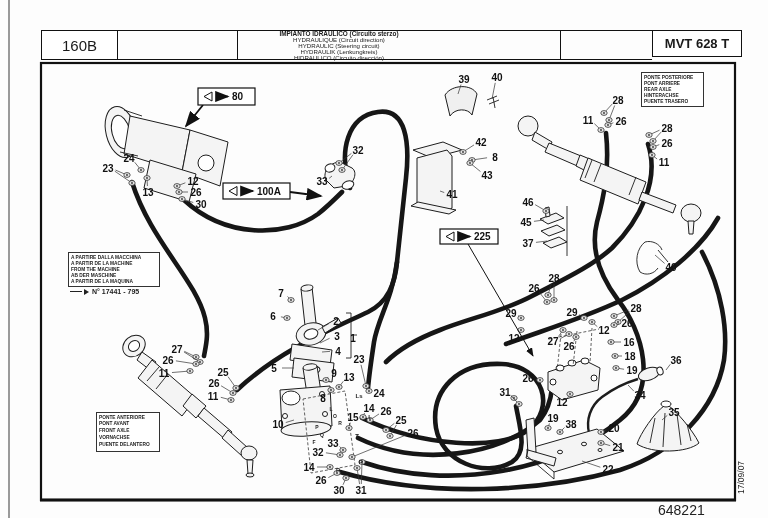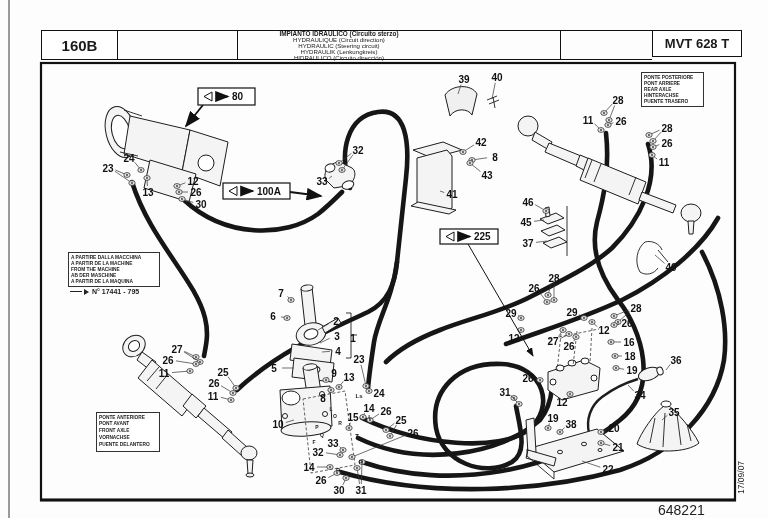--- a/index.html
+++ b/index.html
@@ -2,21 +2,21 @@
 <html><head>
 <meta charset="utf-8">
 <style>
   html,body{margin:0;padding:0;background:#fff;}
   .page{position:relative;width:768px;height:518px;background:#fdfdfd;overflow:hidden;
         font-family:"Liberation Sans",sans-serif;color:#1a1a1a;}
   .scan-edge{position:absolute;left:8px;top:0;width:2px;height:518px;background:#9a9a9a;}
   
   .hd-box{position:absolute;border:1.6px solid #111;box-sizing:border-box;
           display:flex;align-items:center;justify-content:center;background:#fff;}
-  .code-box{left:41px;top:30px;width:77px;height:30px;font-size:15px;font-weight:bold;}
+  .code-box{left:41px;top:30px;width:77px;height:30px;font-size:15px;font-weight:normal;}
   .model-box{left:652px;top:30px;width:90px;height:27px;font-size:13px;font-weight:bold;}
   .hd-seg{position:absolute;border-top:1.2px solid #111;border-bottom:1.2px solid #111;box-sizing:border-box;}
   .seg-mid{left:118px;top:30px;width:442px;height:30px;}
   .seg-right{left:560px;top:30px;width:92px;height:30px;}
   .hd-tick{position:absolute;top:30px;width:1.2px;height:30px;background:#111;}
   .title-block{position:absolute;left:118px;top:31px;width:442px;text-align:center;line-height:5.9px;}
   .title-block .t0{font-size:6.4px;font-weight:bold;}
   .title-block div{font-size:6.1px;}
   
   .note-box{position:absolute;background:#fff;border:1px solid #333;box-sizing:border-box;

